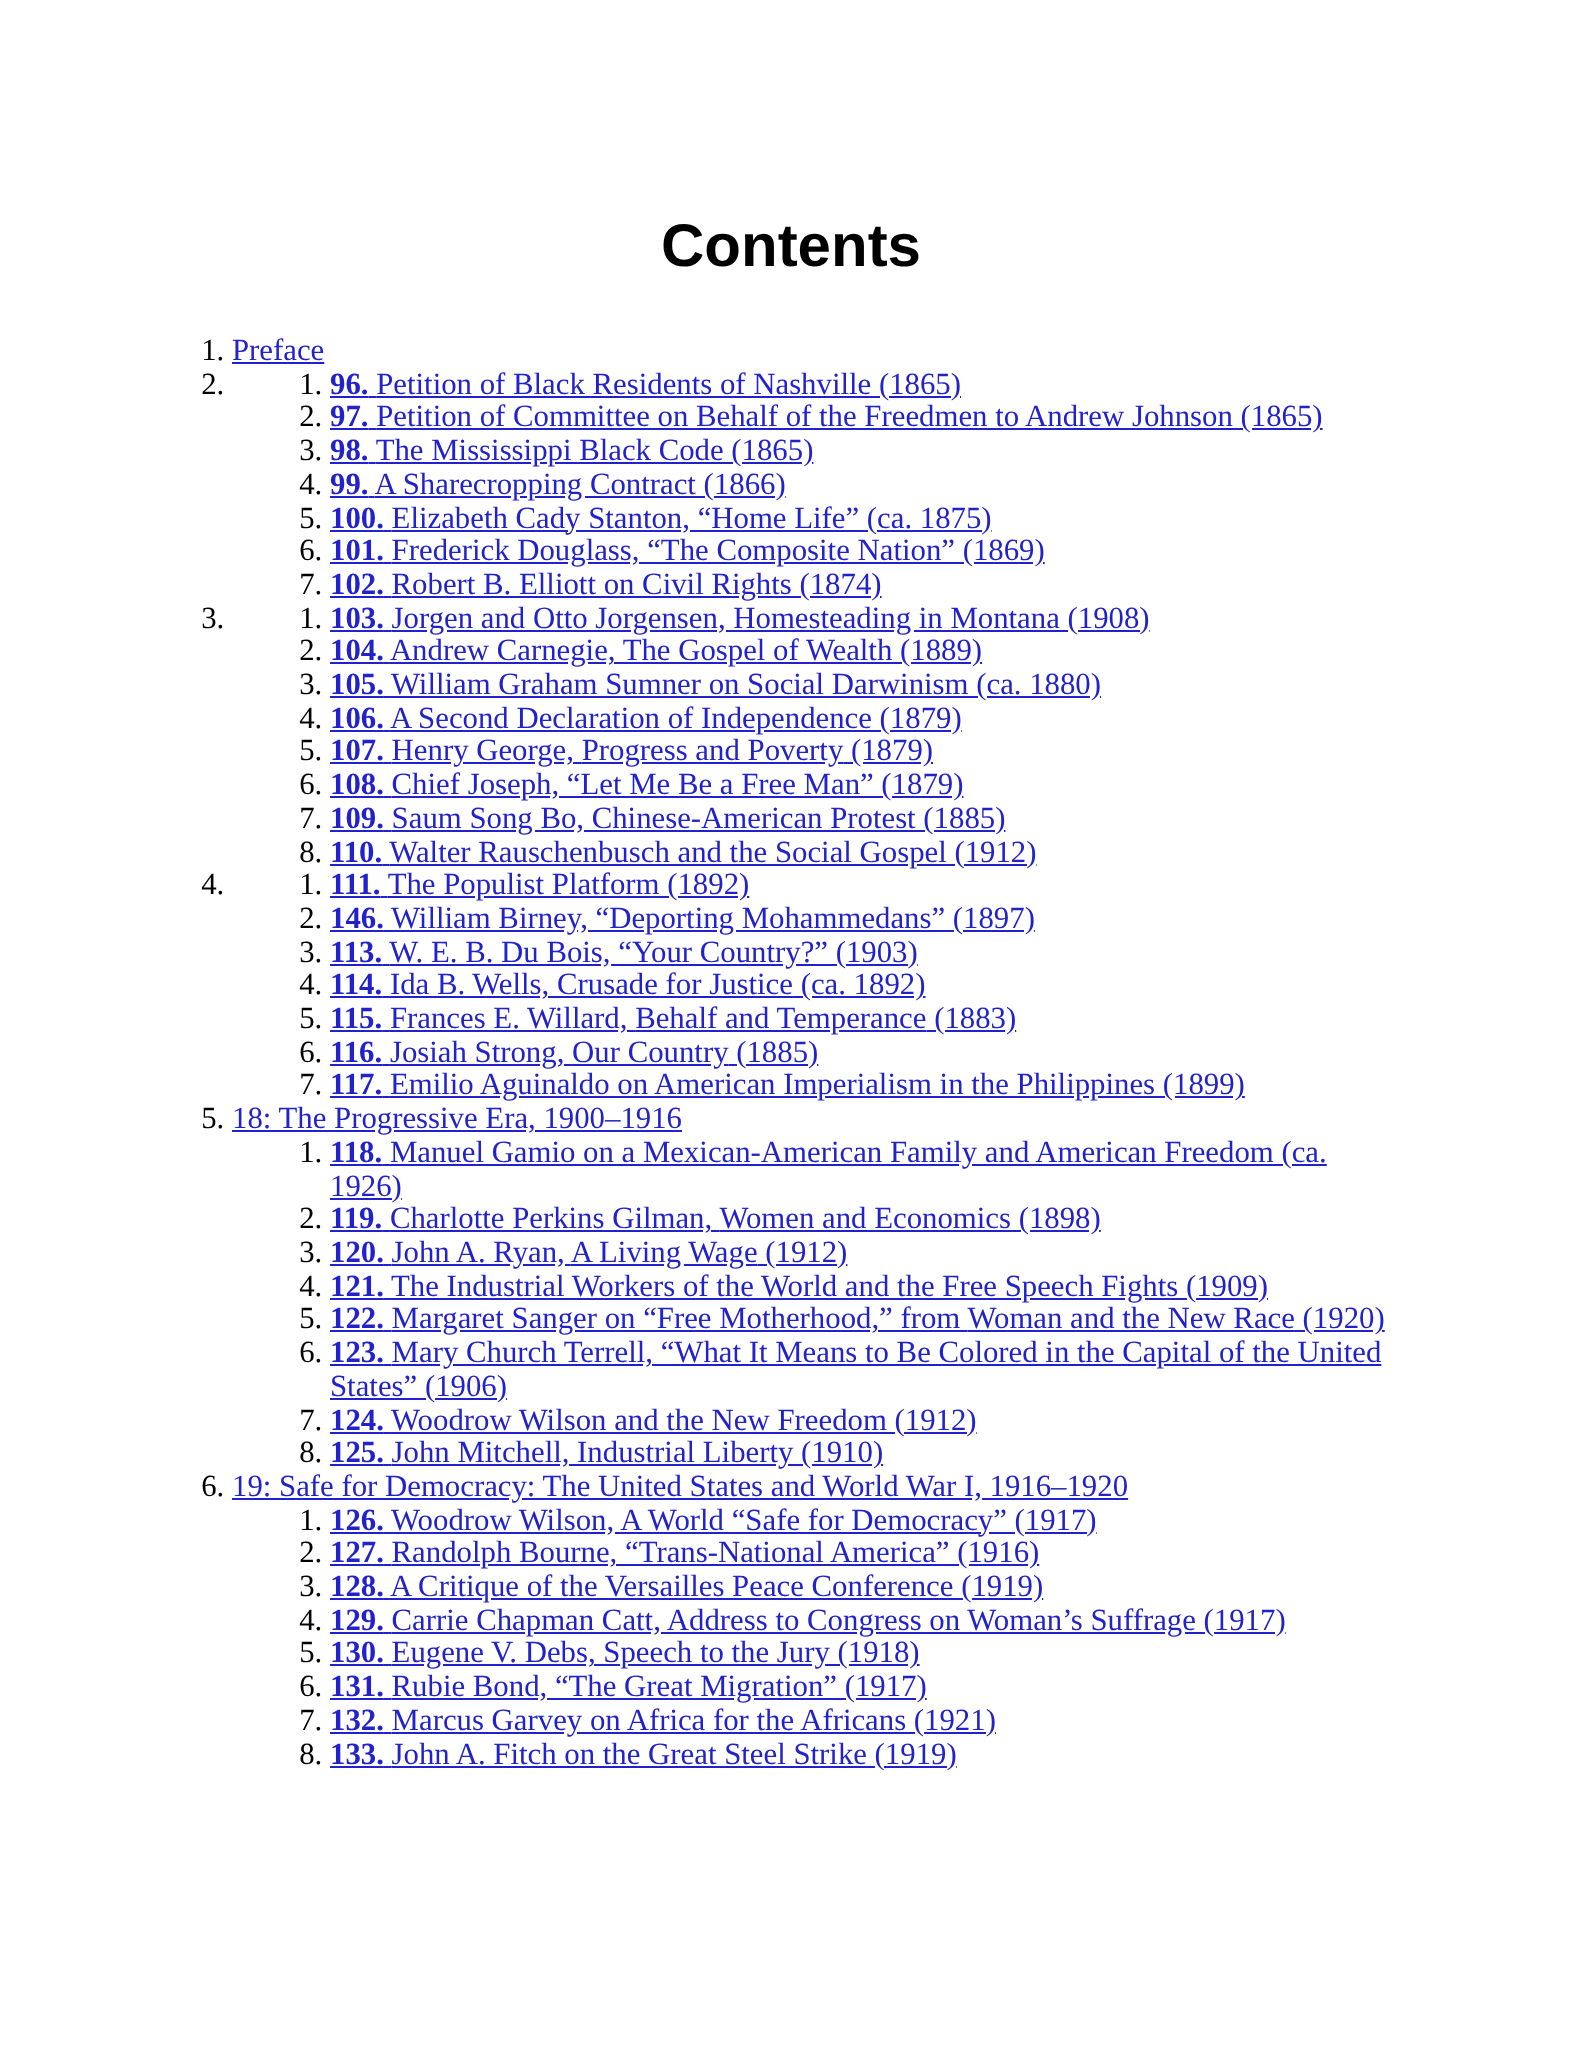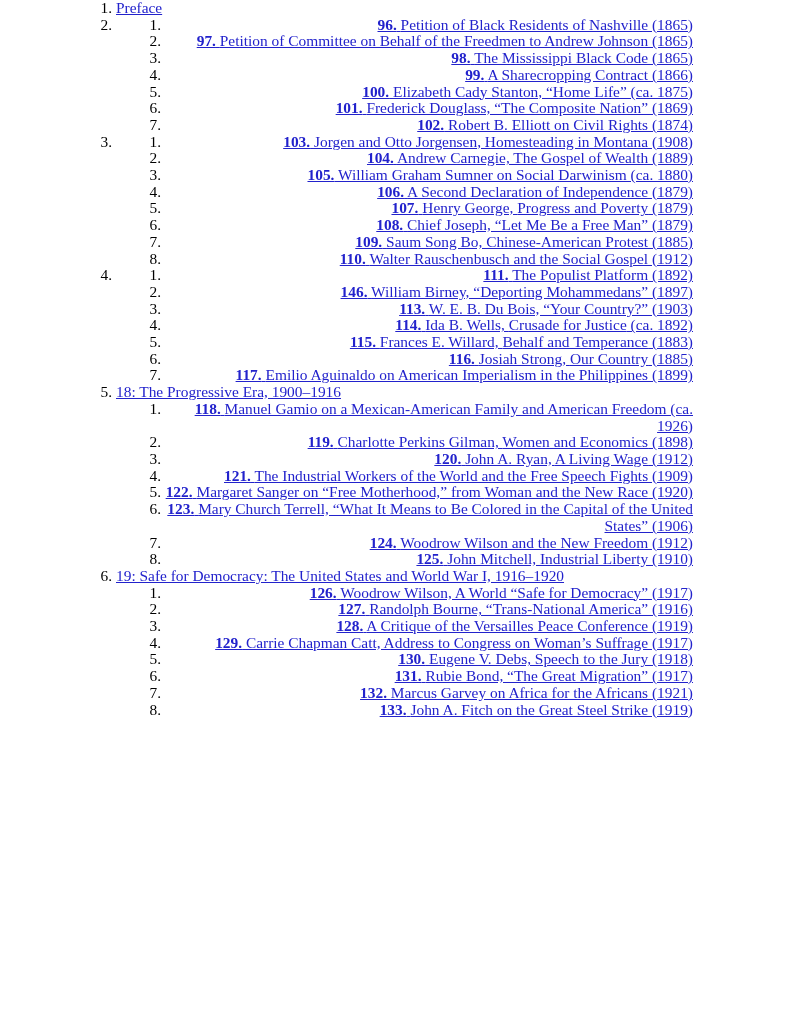--- a/index.html
+++ b/index.html
@@ -34,41 +34,41 @@
   }
   ol.toc {
     margin: 0;
     padding: 0 0 0 40px;
     font-size: 15.4px;
     line-height: 16.7px;
   }
   ol.toc ol {
     margin: 0;
     padding: 0 0 0 49px;
-    text-align: right;
   }
   ol.toc li {
     color: #000000; 
   }
   ol.toc a {
     color: var(--link-color, #2222cc);
     text-decoration: underline;
     cursor: pointer;
   }
   .num {
     font-weight: 700;
     font-style: normal;
   }
   .it { }
   .rm { font-style: normal; }
 </style>
 </head>
 <body style="background: rgb(255, 255, 255); color: rgb(0, 0, 0);">
 
 <div class="page">
+  <h1 class="contents-title">Contents</h1>
   <ol class="toc">
       <li><a><span class="it">Preface</span></a></li>
       <li><ol>
           <li><a><span class="num">96.</span> <span class="it">Petition of Black Residents of Nashville (1865)</span></a></li>
           <li><a><span class="num">97.</span> <span class="it">Petition of Committee on Behalf of the Freedmen to Andrew Johnson (1865)</span></a></li>
           <li><a><span class="num">98.</span> <span class="it">The Mississippi Black Code (1865)</span></a></li>
           <li><a><span class="num">99.</span> <span class="it">A Sharecropping Contract (1866)</span></a></li>
           <li><a><span class="num">100.</span> <span class="it">Elizabeth Cady Stanton, “Home Life” (ca. 1875)</span></a></li>
           <li><a><span class="num">101.</span> <span class="it">Frederick Douglass, “The Composite Nation” (1869)</span></a></li>
           <li><a><span class="num">102.</span> <span class="it">Robert B. Elliott on Civil Rights (1874)</span></a></li>

